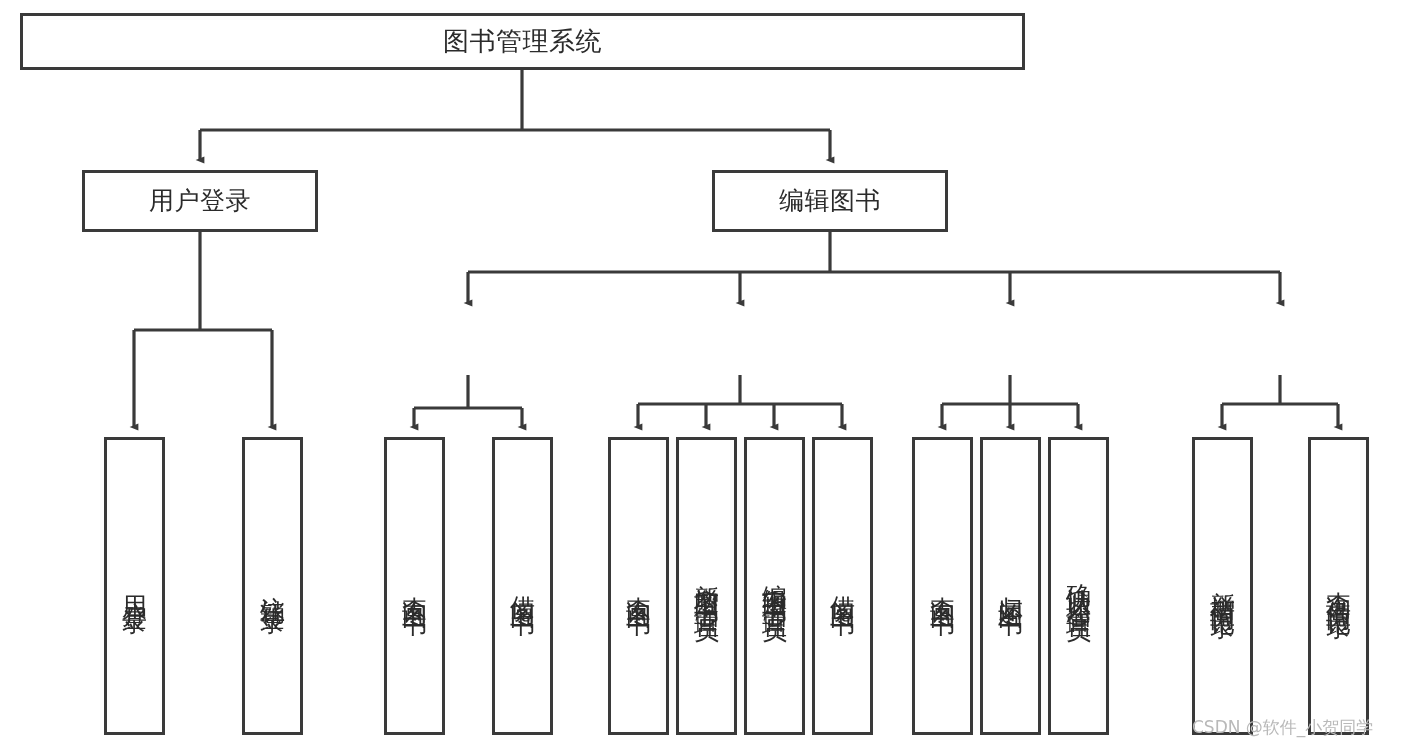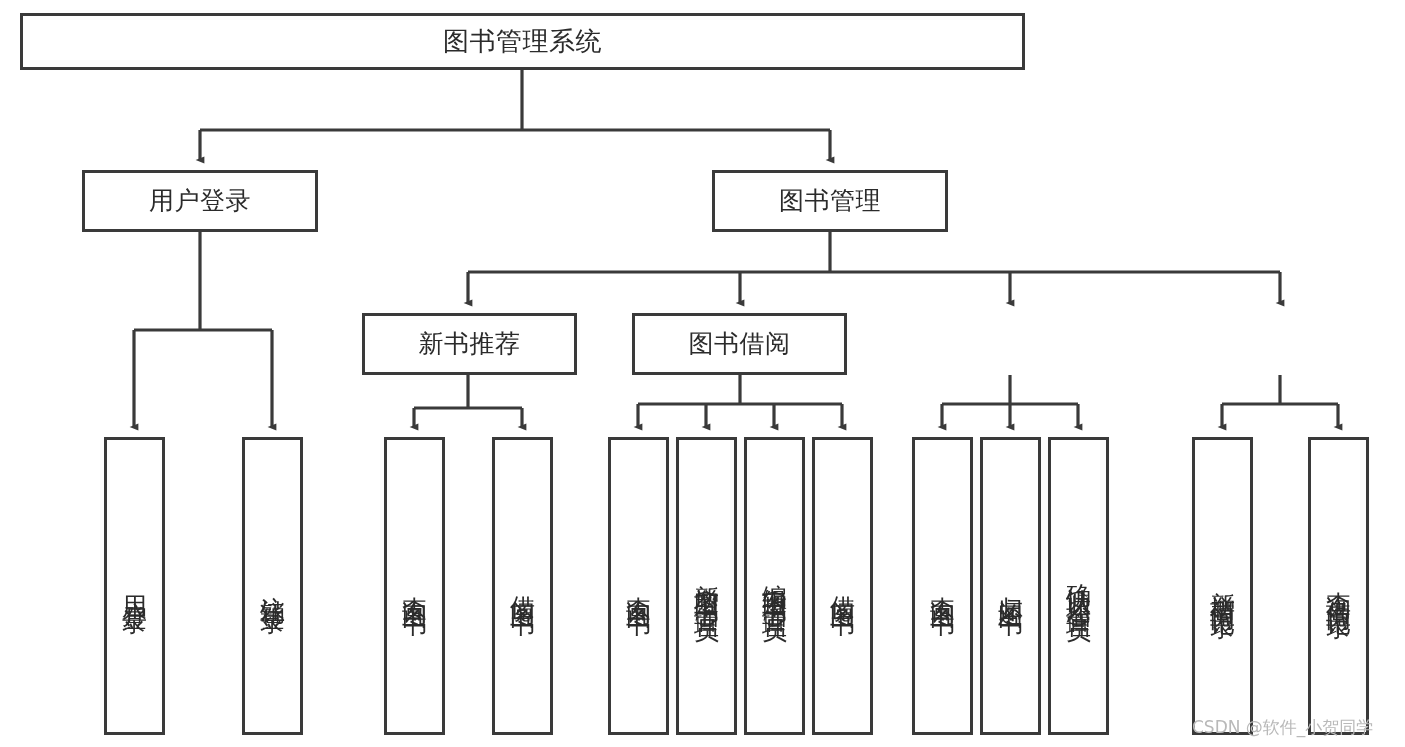--- a/index.html
+++ b/index.html
@@ -128,30 +128,24 @@
 
   <div class="node title" style="left:20px; top:13px; width:1005px; height:57px;">
     <span class="label">图书管理系统</span>
   </div>
 
   <div class="node horiz" style="left:82px; top:170px; width:236px; height:62px;">
     <span class="label">用户登录</span>
   </div>
 
   <div class="node horiz" style="left:712px; top:170px; width:236px; height:62px;">
-    <span class="label">图书管理</span>
-  </div>
-
-  <div class="node horiz" style="left:362px; top:313px; width:215px; height:62px;">
-    <span class="label">新书推荐</span>
-  </div>
-
-  <div class="node horiz" style="left:632px; top:313px; width:215px; height:62px;">
-    <span class="label">图书借阅</span>
-  </div>
+    <span class="label">编辑图书</span>
+  </div>
+
+
 
 
 
   <div class="node vert" style="left:104px; top:437px; width:61px; height:298px;">
     <span class="label">用户登录</span>
   </div>
 
   <div class="node vert" style="left:242px; top:437px; width:61px; height:298px;">
     <span class="label">注销登录</span>
   </div>

